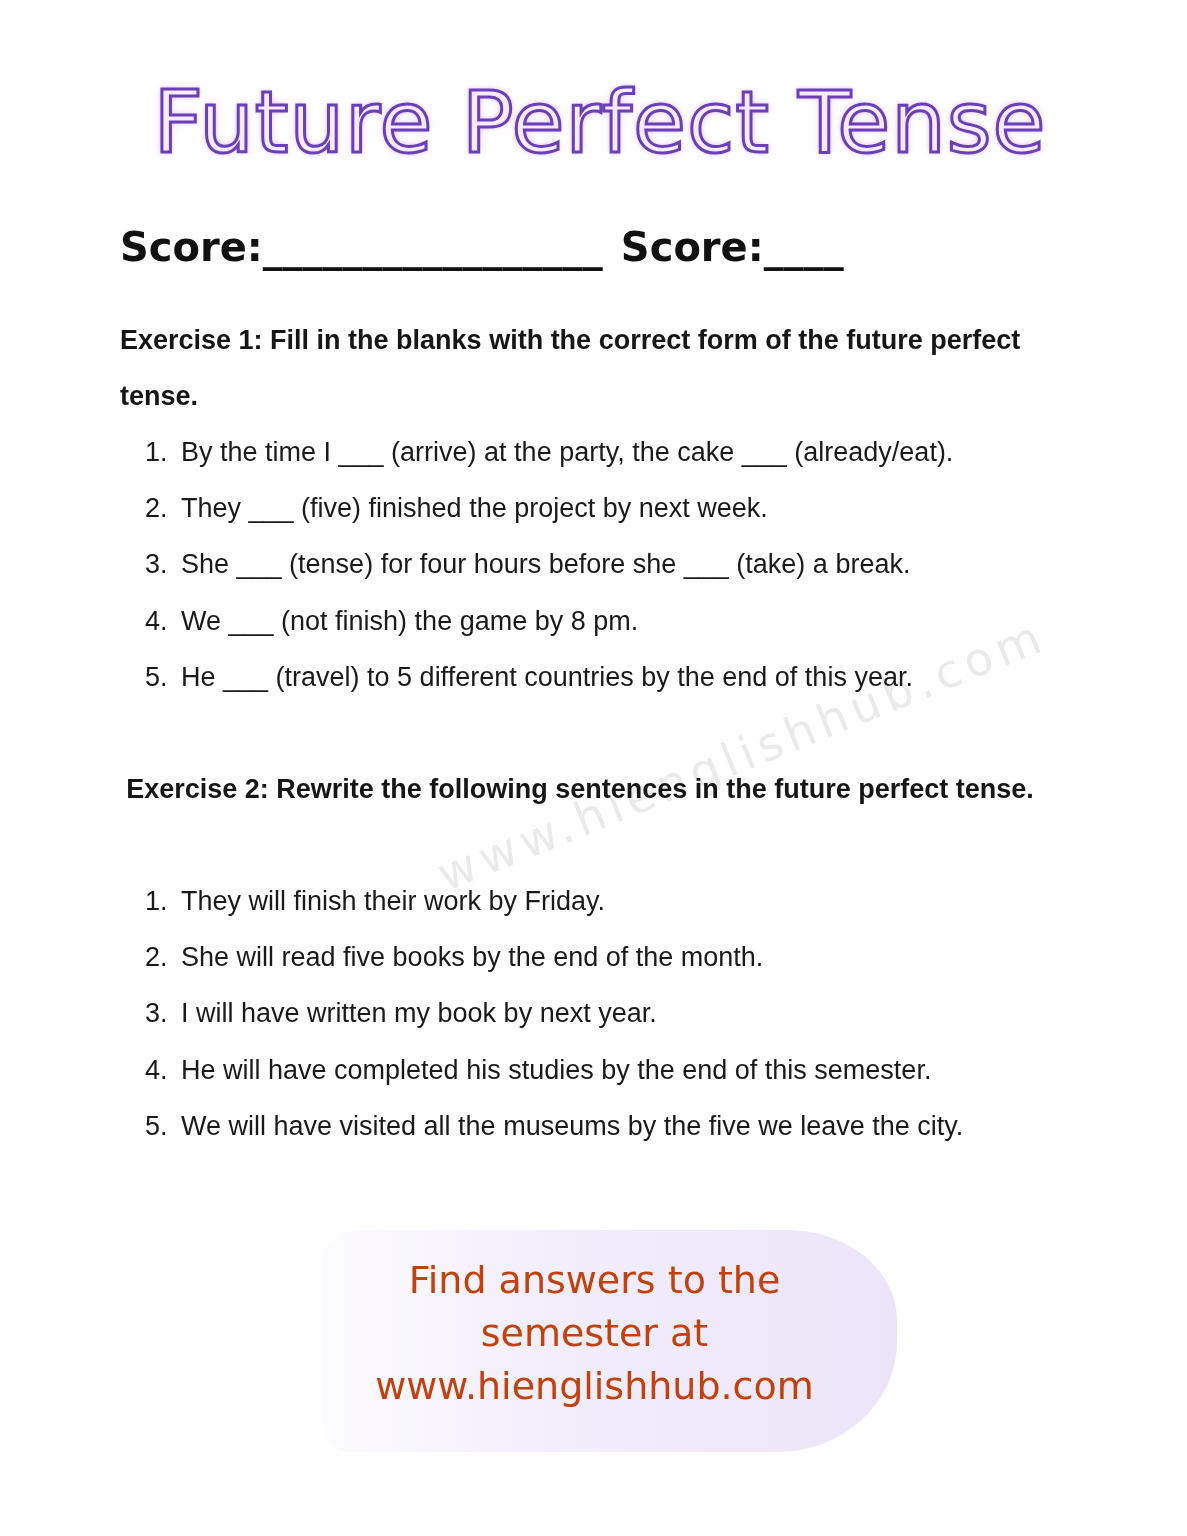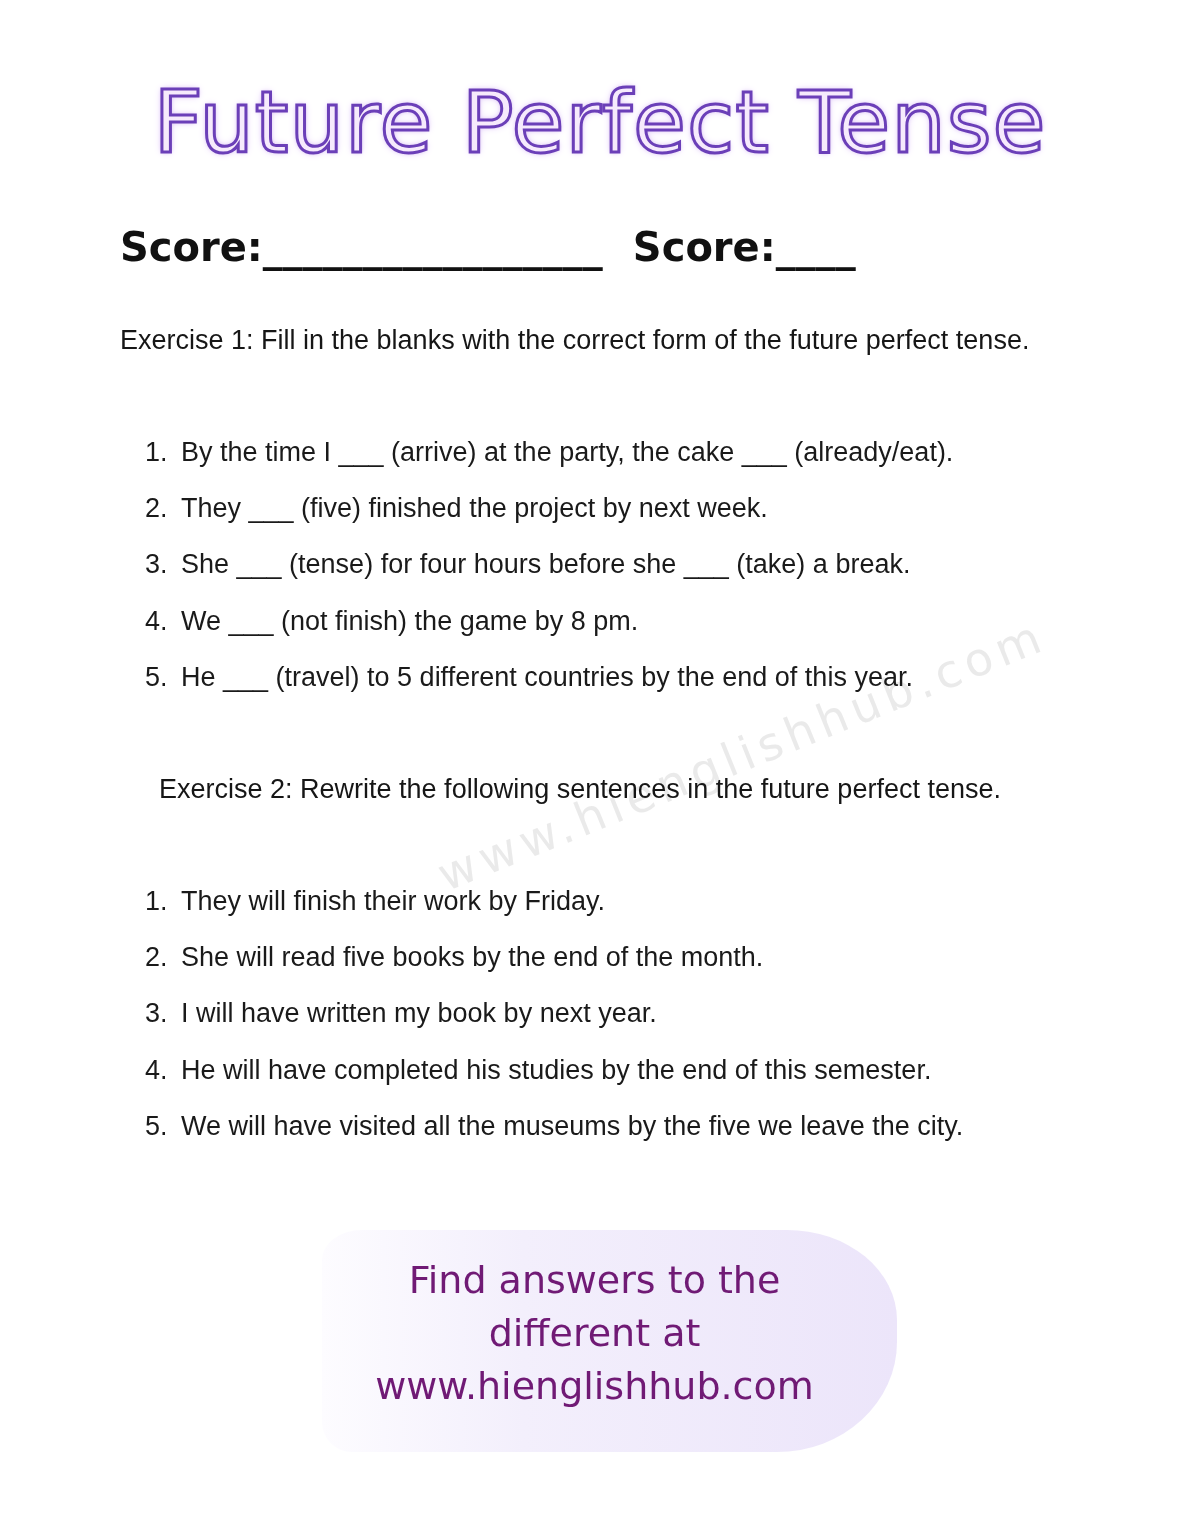--- a/index.html
+++ b/index.html
@@ -35,29 +35,29 @@
       left: 120px;
       top: 224px;
       font-family: "DejaVu Sans", sans-serif;
       font-size: 40px;
       font-weight: 700;
       color: #111;
       white-space: nowrap;
       letter-spacing: 0px;
     }
     .name-score .score {
-      margin-left: 30px;
+      margin-left: 18px;
     }
     .ex-heading {
       position: absolute;
       left: 120px;
       width: 920px;
       font-family: "Liberation Sans", sans-serif;
       font-size: 27px;
-      font-weight: 400;
+      font-weight: 700;
       line-height: 56px;
       color: #161616;
     }
     .ex1-heading { top: 312px; }
     .ex2-heading { top: 761px; text-align: center; }
     .ex-list {
       position: absolute;
       left: 145px;
       width: 900px;
       margin: 0;
@@ -106,21 +106,21 @@
     }
     .answer-text {
       position: absolute;
       left: 322px;
       top: 1254px;
       width: 545px;
       text-align: center;
       font-family: "DejaVu Sans", sans-serif;
       font-size: 38px;
       line-height: 53px;
-      color: #701a75;
+      color: #c2410c;
     }
     .answer-text div { white-space: nowrap; }
   </style>
 </head>
 <body>
 
 <div class="title">Future Perfect Tense</div>
 
 <div class="name-score">
   <span>Score:_________________</span><span class="score">Score:____</span>
@@ -172,15 +172,15 @@
     </li>
   <li>
       <span class="num">5.</span>
       <span class="txt">We will have visited all the museums by the five we leave the city.</span>
     </li>
 </ol>
 
 <div class="answer-blob"></div>
 <div class="answer-text">
   <div>Find answers to the</div>
-  <div>different at</div>
+  <div>semester at</div>
   <div>www.hienglishhub.com</div>
 </div>
 
 </body></html>

